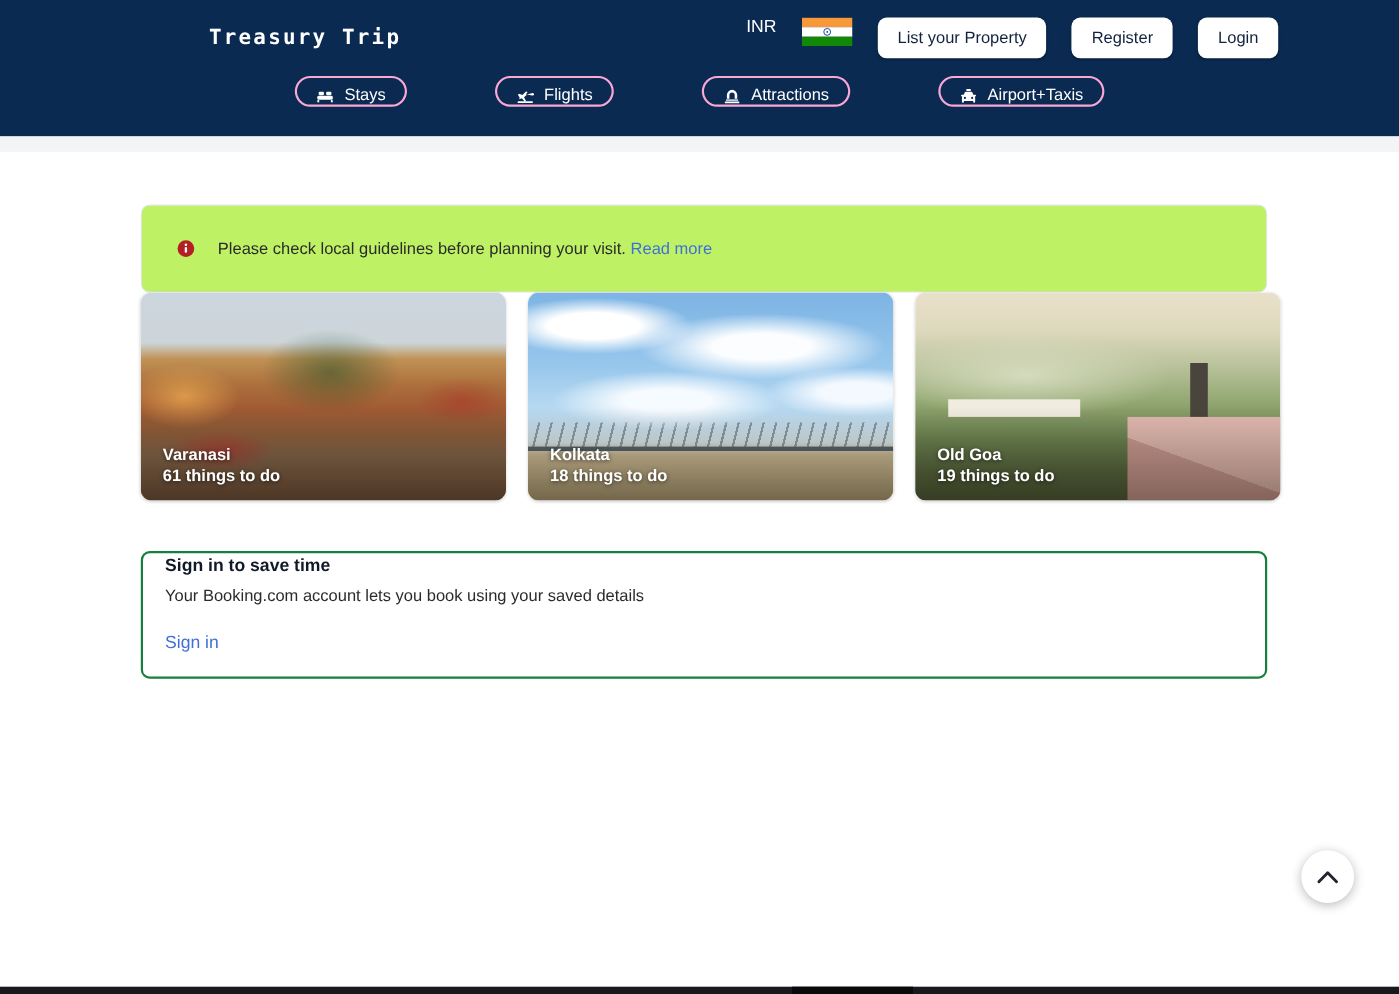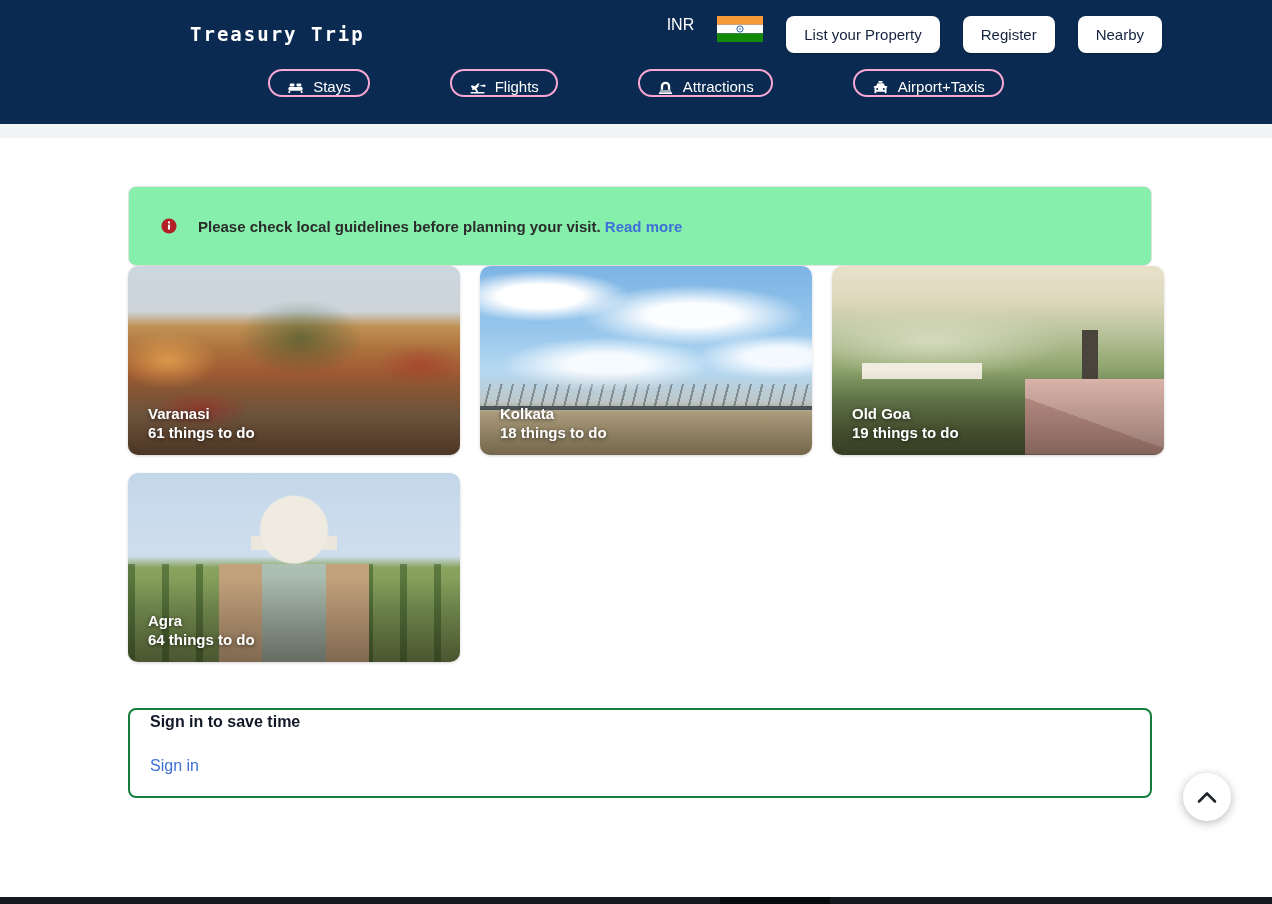--- a/index.html
+++ b/index.html
@@ -30,21 +30,21 @@
     background:transparent; border:2px solid #f9a8d4; border-radius:20px;
     color:#ffffff; font-family:"Liberation Sans", sans-serif; font-size:15px; cursor:pointer;
   }
   .pill svg { display:block; }
   .header-strip { height:14px; background:#f3f4f5; width:100%; }
 
   
   .container { width:1024px; margin-left:128px; }
   .alert {
     margin-top:48px; min-height:80px; display:flex; align-items:center; gap:21px;
-    border:1px solid #e3e3e3; border-radius:8px; background:#86efac; padding:0 32px;font-weight:bold;
+    border:1px solid #e3e3e3; border-radius:8px; background:#bef264; padding:0 32px;
   }
   .alert-text { font-size:15px; color:#2b2b2b; }
   .alert a, .link { color:#3e70d8; text-decoration:none; cursor:pointer; }
   .section-title { margin:27px 0 13px; font-size:20px; font-weight:700; color:#202b3c; }
 
   .grid { display:grid; grid-template-columns:repeat(3,332px); gap:18px 20px; }
   .card {
     position:relative; height:189px; border-radius:10px; overflow:hidden;
     cursor:pointer; box-shadow:0 1px 3px rgba(0,0,0,.18); display:block;
   }
@@ -110,21 +110,21 @@
       <span class="currency">INR</span>
       <svg class="flag" viewBox="0 0 46 26">
         <rect x="0" y="0" width="46" height="8.7" fill="#f89939"></rect>
         <rect x="0" y="8.7" width="46" height="8.7" fill="#ffffff"></rect>
         <rect x="0" y="17.4" width="46" height="8.6" fill="#128807"></rect>
         <circle cx="23" cy="13" r="3.1" fill="none" stroke="#0b4ea2" stroke-width="0.9"></circle>
         <circle cx="23" cy="13" r="0.8" fill="#0b4ea2"></circle>
       </svg>
       <button class="hdr-btn">List your Property</button>
       <button class="hdr-btn">Register</button>
-      <button class="hdr-btn">Nearby</button>
+      <button class="hdr-btn">Login</button>
     </div>
   </div>
   <nav class="header-nav">
     <button class="pill">
       <span>
         <svg width="17" height="15" viewBox="0 0 16 15" fill="#ffffff">
           <rect x="2.2" y="3.4" width="4.8" height="3.1" rx="1"></rect>
           <rect x="9" y="3.4" width="4.8" height="3.1" rx="1"></rect>
           <rect x="1" y="7.1" width="14" height="3.6" rx="1.2"></rect>
           <rect x="1" y="11" width="1.7" height="2"></rect>
@@ -200,32 +200,25 @@
       </div>
     </a>
     <a class="card">
       <div class="card-img img-goa"></div>
       <div class="card-shade"></div>
       <div class="card-label">
         <div>Old Goa</div>
         <div>19 things to do</div>
       </div>
     </a>
-    <a class="card">
-      <div class="card-img img-agra"></div>
-      <div class="card-shade"></div>
-      <div class="card-label">
-        <div>Agra</div>
-        <div>64 things to do</div>
-      </div>
-    </a>
   </div>
 
   <div class="signin">
     <h3>Sign in to save time</h3>
+    <p>Your Booking.com account lets you book using your saved details</p>
     <a href="#" class="link">Sign in</a>
   </div>
 
 </main>
 
 <button class="scroll-top">
   <span style="display:flex;">
     <svg width="22" height="14" viewBox="0 0 22 14" fill="none">
       <path d="M3 11.5 11 3.5l8 8" stroke="#20252e" stroke-width="2.6" stroke-linecap="round" stroke-linejoin="round"></path>
     </svg>

